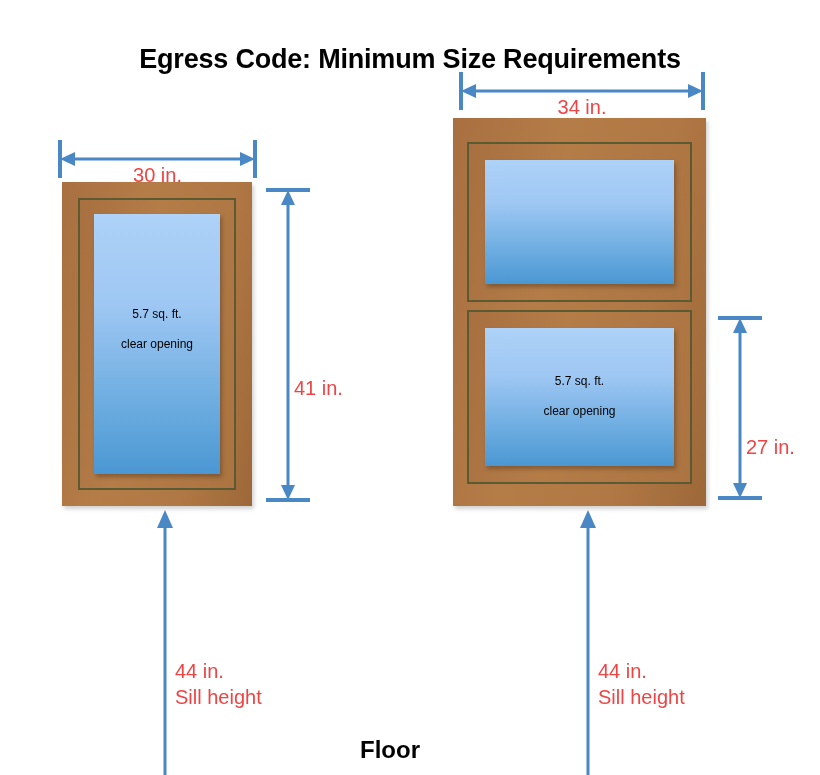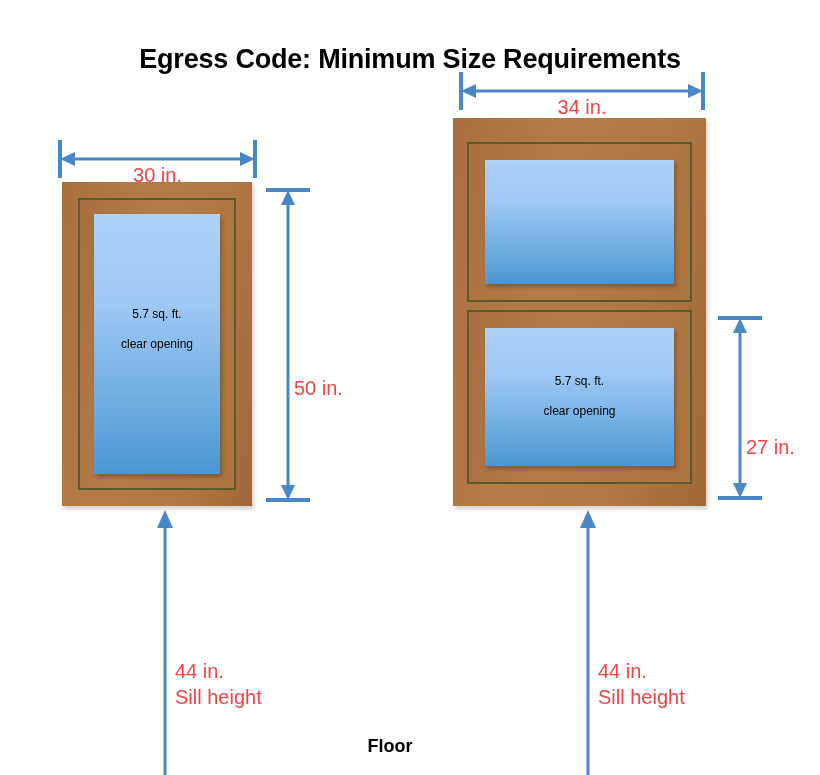--- a/index.html
+++ b/index.html
@@ -72,21 +72,21 @@
     white-space: pre-line;
     margin-top: 38px;
   }
   .dim-text.center {
     text-align: center;
   }
 
   
   .floor-label {
     position: absolute;
-    font-size: 18px;
+    font-size: 24px;
     font-weight: bold;
     color: #000000;
     text-align: center;
   }
 </style>
 </head>
 <body>
 
 <div id="stage">
 
@@ -110,21 +110,21 @@
     </div>
   </div>
 
   <svg class="dim-svg" style="left:266px; top:186px;" width="48" height="318">
     <line x1="0" y1="4" x2="44" y2="4" stroke="#4a87c5" stroke-width="4"></line>
     <line x1="0" y1="314" x2="44" y2="314" stroke="#4a87c5" stroke-width="4"></line>
     <line x1="22" y1="8" x2="22" y2="310" stroke="#4a87c5" stroke-width="3"></line>
     <polygon points="22,4 15,19 29,19" fill="#4a87c5"></polygon>
     <polygon points="22,314 15,299 29,299" fill="#4a87c5"></polygon>
   </svg>
-  <div class="dim-text" style="left:294px; top:337px;">50 in.</div>
+  <div class="dim-text" style="left:294px; top:337px;">41 in.</div>
 
   <svg class="dim-svg" style="left:148px; top:508px;" width="34" height="267">
     <line x1="17" y1="6" x2="17" y2="267" stroke="#4a87c5" stroke-width="3"></line>
     <polygon points="17,2 9,20 25,20" fill="#4a87c5"></polygon>
   </svg>
   <div class="dim-text" style="left:175px; top:620px;">44 in.
 Sill height</div>
 
   <svg class="dim-svg" style="left:456px; top:72px;" width="252" height="42">
     <line x1="5" y1="0" x2="5" y2="38" stroke="#4a87c5" stroke-width="4"></line>

